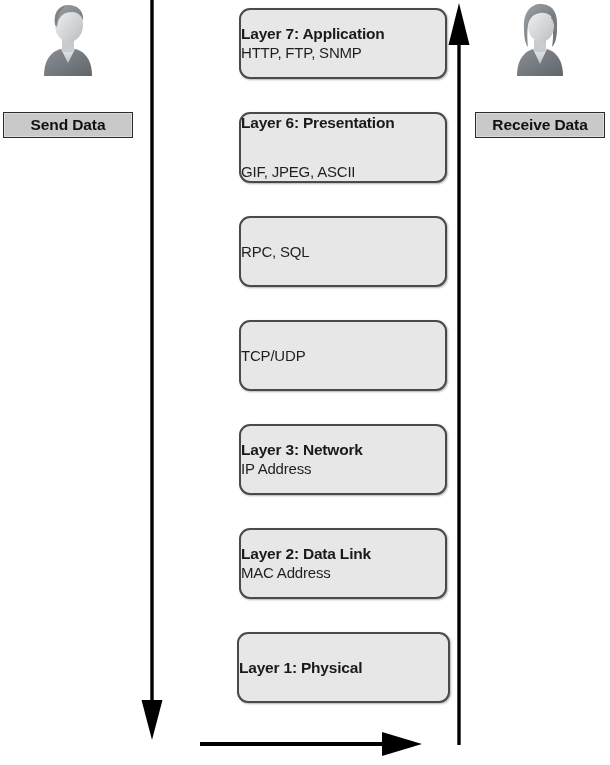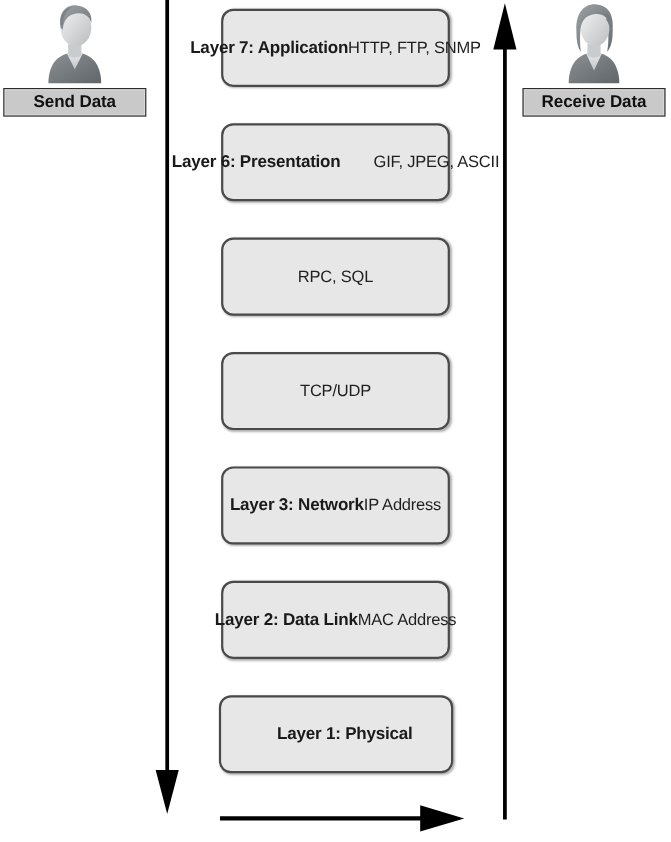--- a/index.html
+++ b/index.html
@@ -24,20 +24,21 @@
   }
 
   
   .endpoint {
     position: absolute;
     top: 0;
     width: 136px;
     display: flex;
     flex-direction: column;
     align-items: center;
+    gap: 32px;
   }
   .endpoint.sender  { left: 0px; }
   .endpoint.receiver{ left: 472px; }
 
   .avatar {
     width: 64px;
     height: 76px;
     display: block;
   }
 
@@ -75,24 +76,24 @@
     top: 0;
     width: 610px;
   }
   .layer-box {
     position: absolute;
     box-sizing: border-box;
     background: #e7e7e7;
     border: 2px solid #4a4a4a;
     border-radius: 11px;
     display: flex;
-    flex-direction: row;
-    align-items: center;
+    flex-direction: column;
     justify-content: center;
     box-shadow: 1px 1px 2px rgba(0,0,0,0.30);
+    margin-left: 38px;
   }
   .layer-title {
     color: #1a1a1a;
     font-size: 15.5px;
     font-weight: bold;
     letter-spacing: -0.2px;
     line-height: 1.15;
     white-space: nowrap;
   }
   .layer-subtitle {
@@ -223,21 +224,21 @@
     <div class="layer-box" style="left:201px; top:424px; width:208px; height:71px;">
       <div class="layer-title">Layer 3: Network</div>
       <div class="layer-subtitle">IP Address</div>
     </div>
 
     <div class="layer-box" style="left:201px; top:528px; width:208px; height:71px;">
       <div class="layer-title">Layer 2: Data Link</div>
       <div class="layer-subtitle">MAC Address</div>
     </div>
 
-    <div class="layer-box" style="left:199px; top:632px; width:213px; height:71px;padding-left:16px;">
+    <div class="layer-box" style="left:199px; top:632px; width:213px; height:71px;">
       <div class="layer-title">Layer 1: Physical</div>
     </div>
 
   </div>
 
   <svg class="bottom-arrow" viewBox="0 0 240 36">
     <line x1="10" y1="18" x2="198" y2="18" stroke="#000000" stroke-width="4"></line>
     <polygon points="232,18 192,6 192,30" fill="#000000"></polygon>
   </svg>
 

